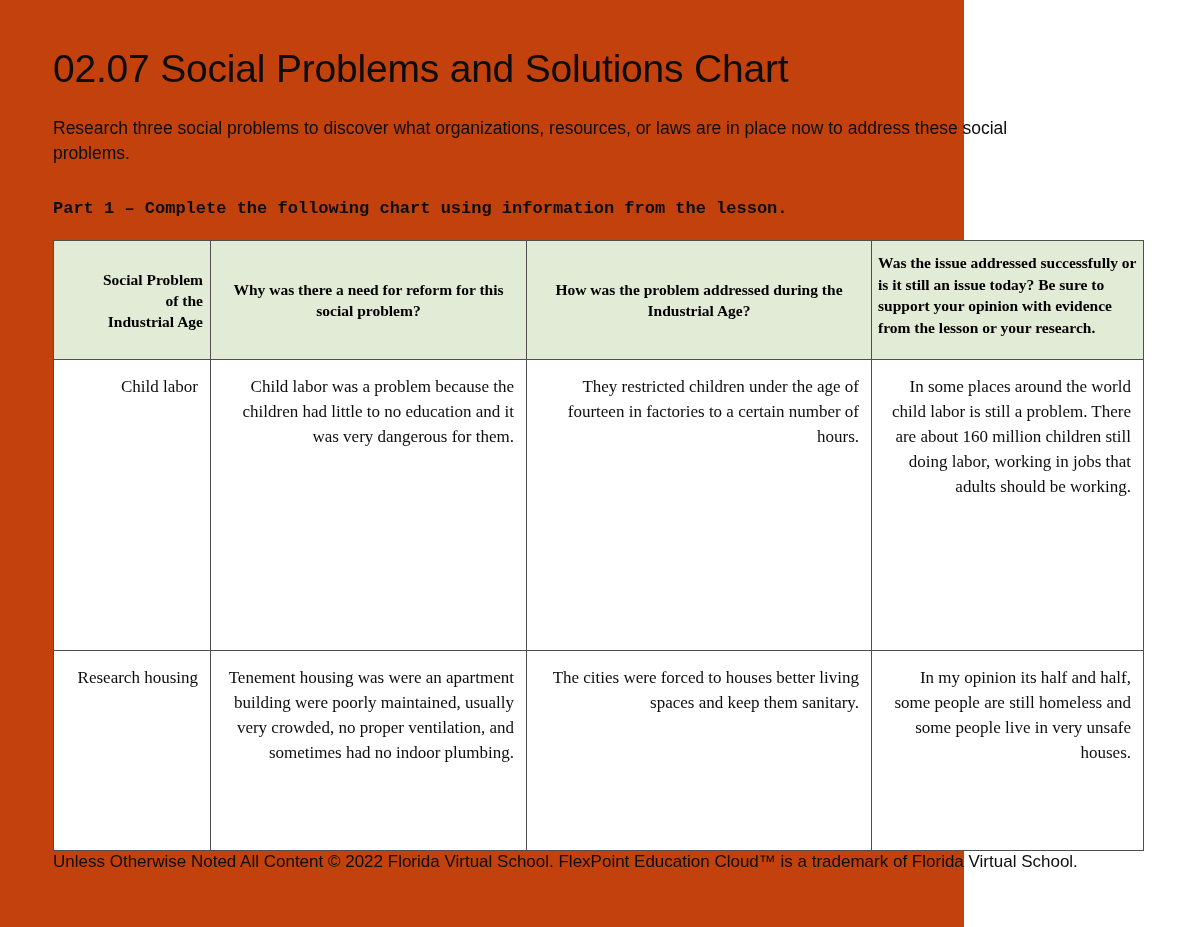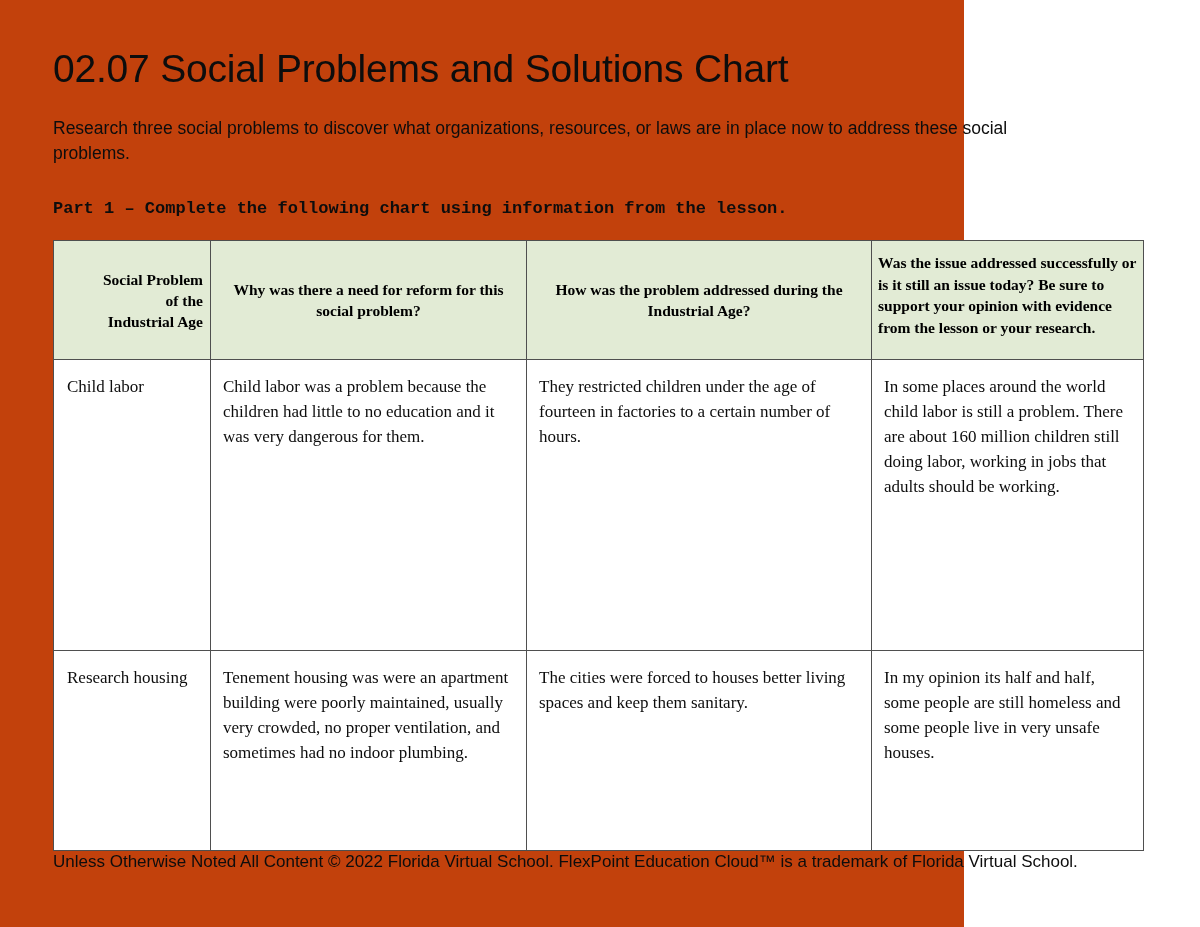--- a/index.html
+++ b/index.html
@@ -108,20 +108,21 @@
     box-sizing: border-box;
     height: 118px;
     line-height: 21.5px;
   }
 
   tbody td {
     font-size: 17px;
     line-height: 25px;
     color: #0d0d0d;
     background: #ffffff;
+    text-align: right;
   }
 
   tbody td .cell {
     padding: 14px 12px 12px 12px;
     box-sizing: border-box;
   }
   tbody td.first-col .cell {
     padding-left: 13px;
   }
 

